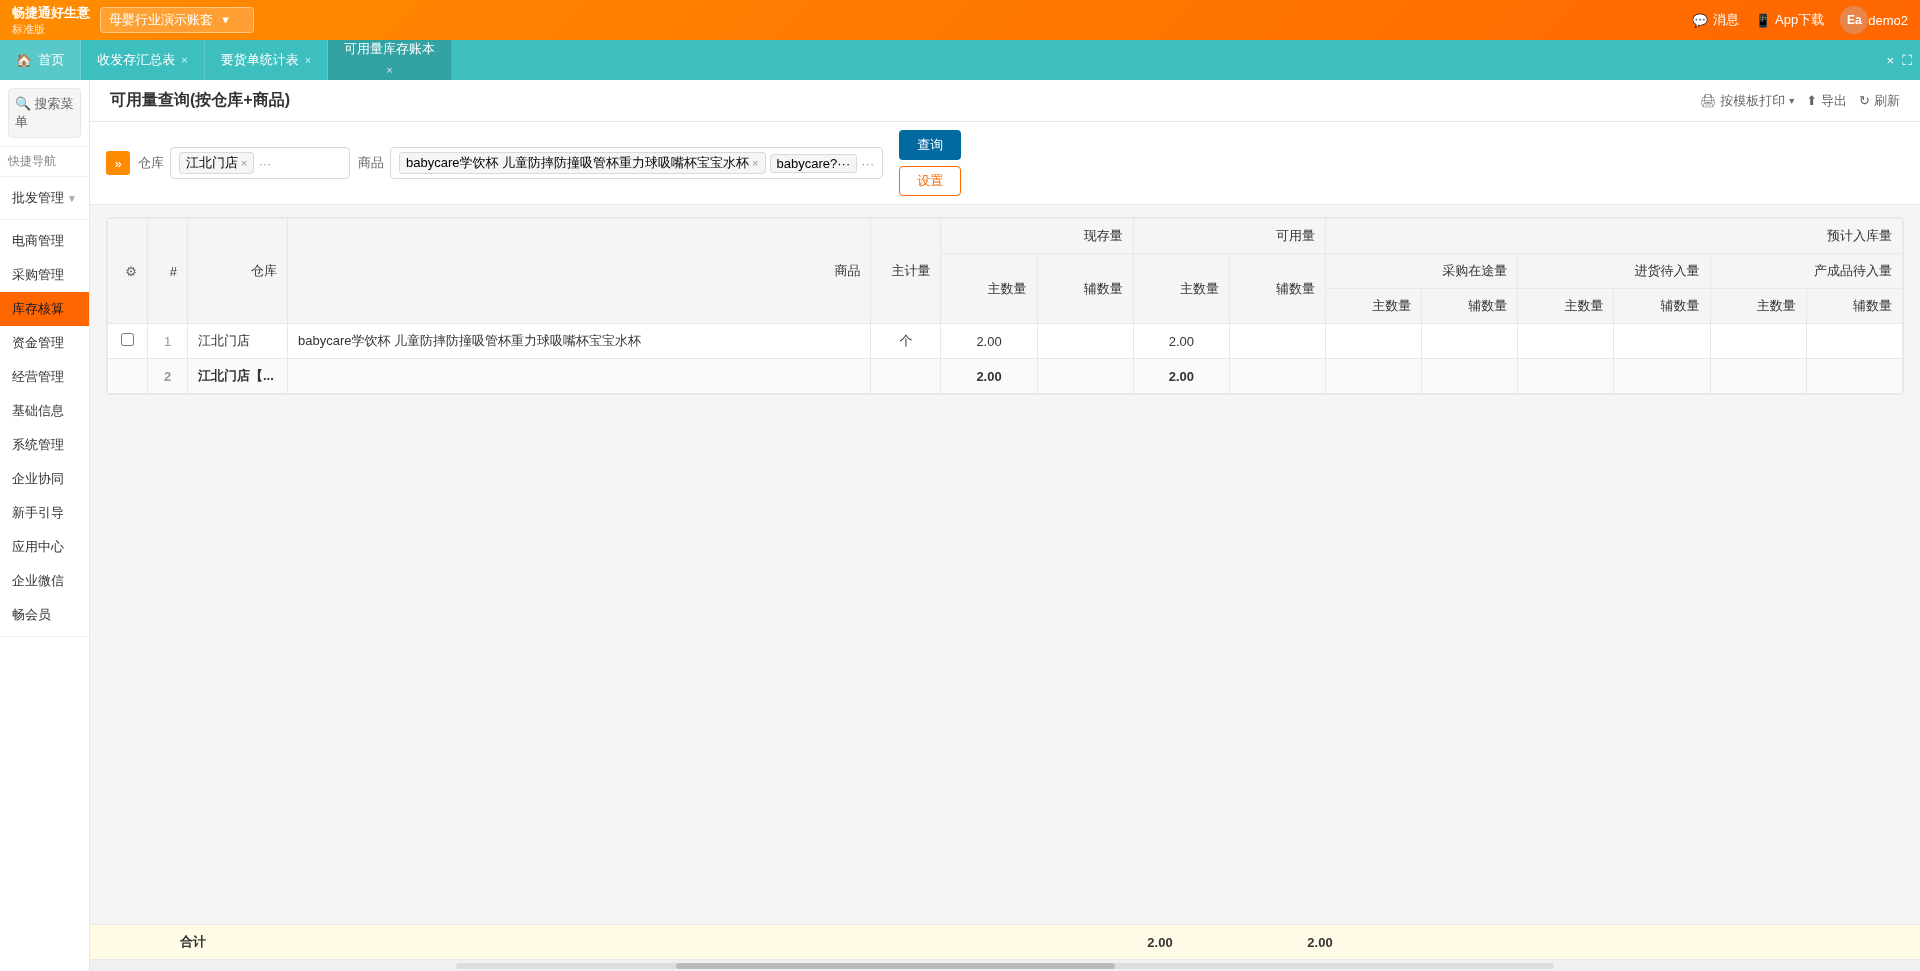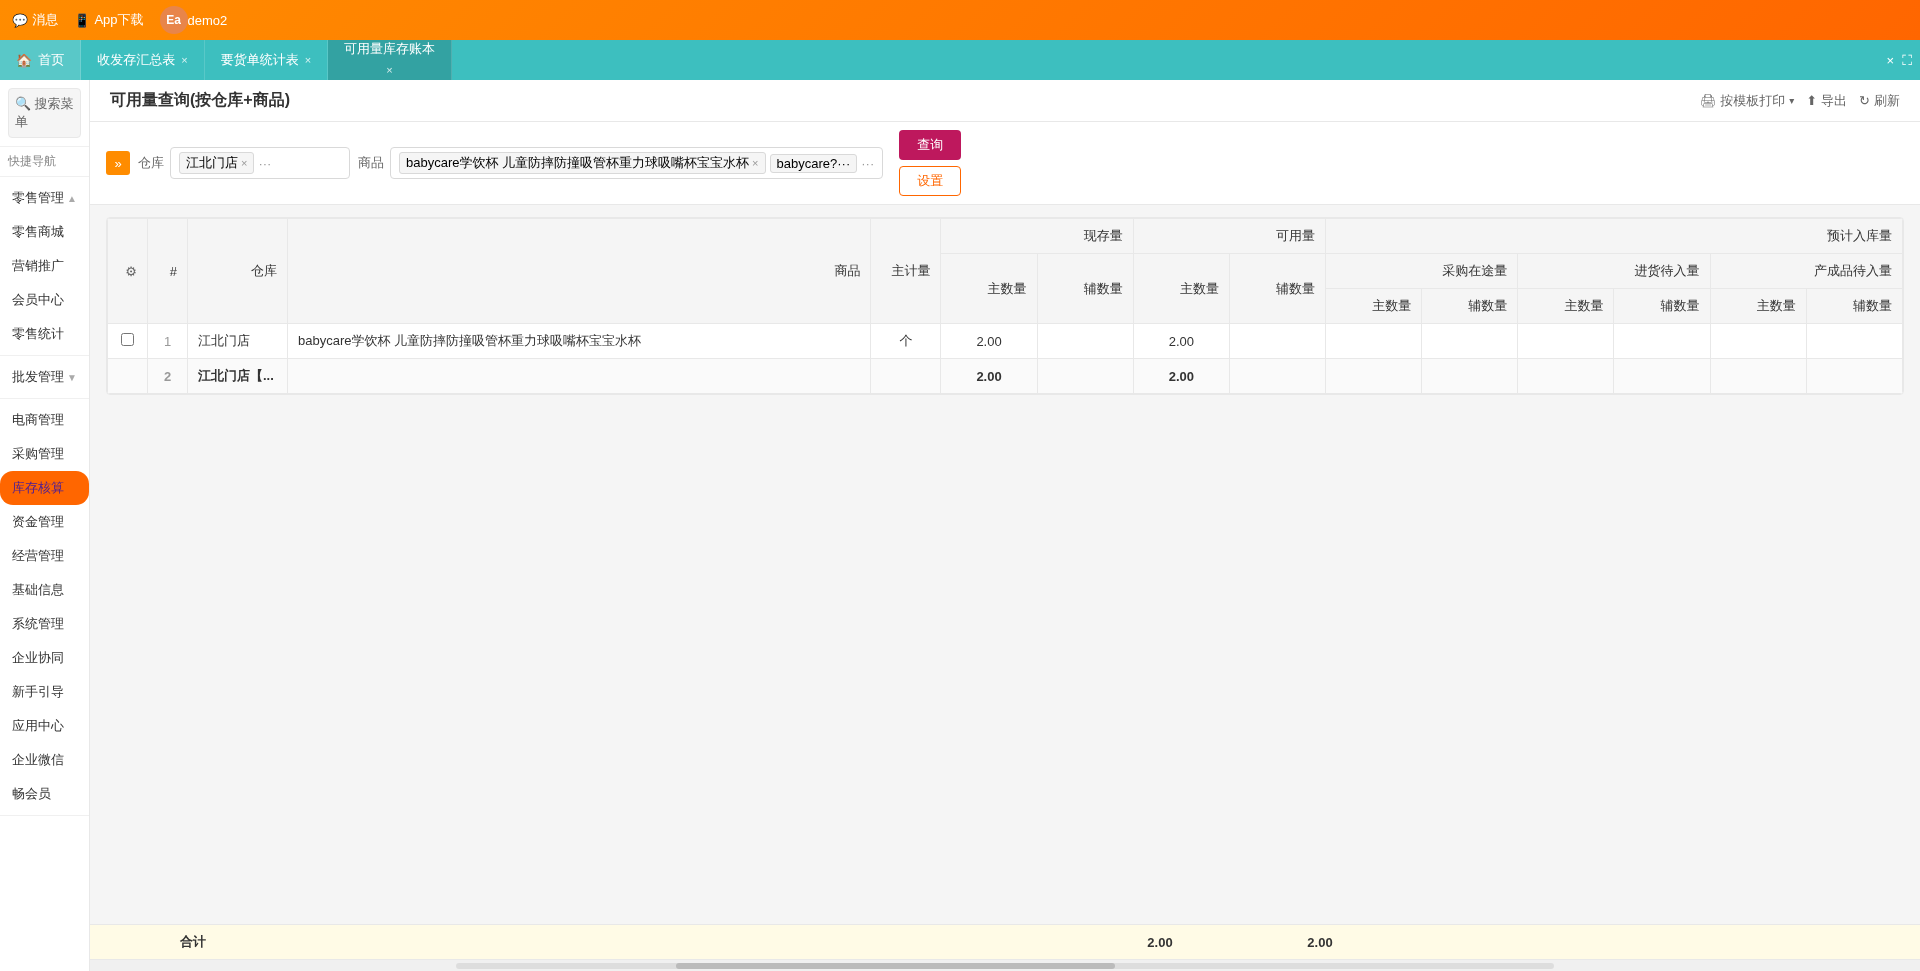--- a/index.html
+++ b/index.html
@@ -98,21 +98,21 @@
     }
     .sidebar-item {
       display: flex;
       align-items: center;
       justify-content: space-between;
       padding: 8px 12px;
       cursor: pointer;
       color: #333;
       font-size: 13px;
     }
-    .sidebar-item.active { background: #ff6600; color: #4c1d95; border-radius: 13px; }
+    .sidebar-item.active { background: #ff6600; color: #0f172a; }
     .sidebar-item .arrow { font-size: 10px; color: #aaa; }
 
     
     .content { flex: 1; display: flex; flex-direction: column; overflow: hidden; background: #f5f5f5; }
 
     
     .page-header {
       background: white;
       padding: 10px 20px;
       border-bottom: 1px solid #e8e8e8;
@@ -164,21 +164,21 @@
       border: 1px solid #d9d9d9;
       border-radius: 3px;
       padding: 1px 6px;
       font-size: 12px;
       display: flex; align-items: center; gap: 3px;
     }
     .filter-tag .x { cursor: pointer; color: #999; font-size: 11px; }
     .filter-dots { color: #999; cursor: pointer; }
     .filter-input-wide { min-width: 380px; }
     .btn-query {
-      background: #be185d;
+      background: #0369a1;
       color: white;
       border: none;
       border-radius: 4px;
       padding: 6px 18px;
       cursor: pointer;
       font-size: 13px;
     }
     .btn-settings {
       background: white;
       color: #ff6600;
@@ -266,20 +266,30 @@
     .gear-icon { color: #666; cursor: pointer; }
     .col-check { width: 40px; }
     .col-num { width: 40px; }
     .col-warehouse { width: 100px; }
     .col-unit { width: 70px; }
   </style>
 </head>
 <body>
 
 <div class="top-bar">
+  <div class="top-bar-left">
+    <div>
+      <div class="logo-text">畅捷通好生意</div>
+      <div class="logo-sub">标准版</div>
+    </div>
+    <div class="industry-selector">
+      <span>母婴行业演示账套</span>
+      <span style="margin-left:6px;">▾</span>
+    </div>
+  </div>
   <div class="top-bar-right">
     <div class="icon-btn">
       <span>💬</span>
       <span>消息</span>
     </div>
     <div class="icon-btn">
       <span>📱</span>
       <span>App下载</span>
     </div>
     <div style="display:flex;align-items:center;gap:0;cursor:pointer;">
@@ -316,38 +326,20 @@
 
   <div class="sidebar">
     <div class="sidebar-search">
       <button class="sidebar-search-btn">
         <span>🔍</span>
         <span>搜索菜单</span>
       </button>
     </div>
     <div class="sidebar-quick-nav">快捷导航</div>
 
-    <div class="sidebar-section">
-      <div class="sidebar-item">
-        <span>零售管理</span>
-        <span class="arrow">▲</span>
-      </div>
-      <div class="sidebar-item">
-        <span>零售商城</span>
-      </div>
-      <div class="sidebar-item">
-        <span>营销推广</span>
-      </div>
-      <div class="sidebar-item">
-        <span>会员中心</span>
-      </div>
-      <div class="sidebar-item">
-        <span>零售统计</span>
-      </div>
-    </div>
     <div class="sidebar-section">
       <div class="sidebar-item">
         <span>批发管理</span>
         <span class="arrow">▼</span>
       </div>
     </div>
     <div class="sidebar-section">
       <div class="sidebar-item">
         <span>电商管理</span>
       </div>

